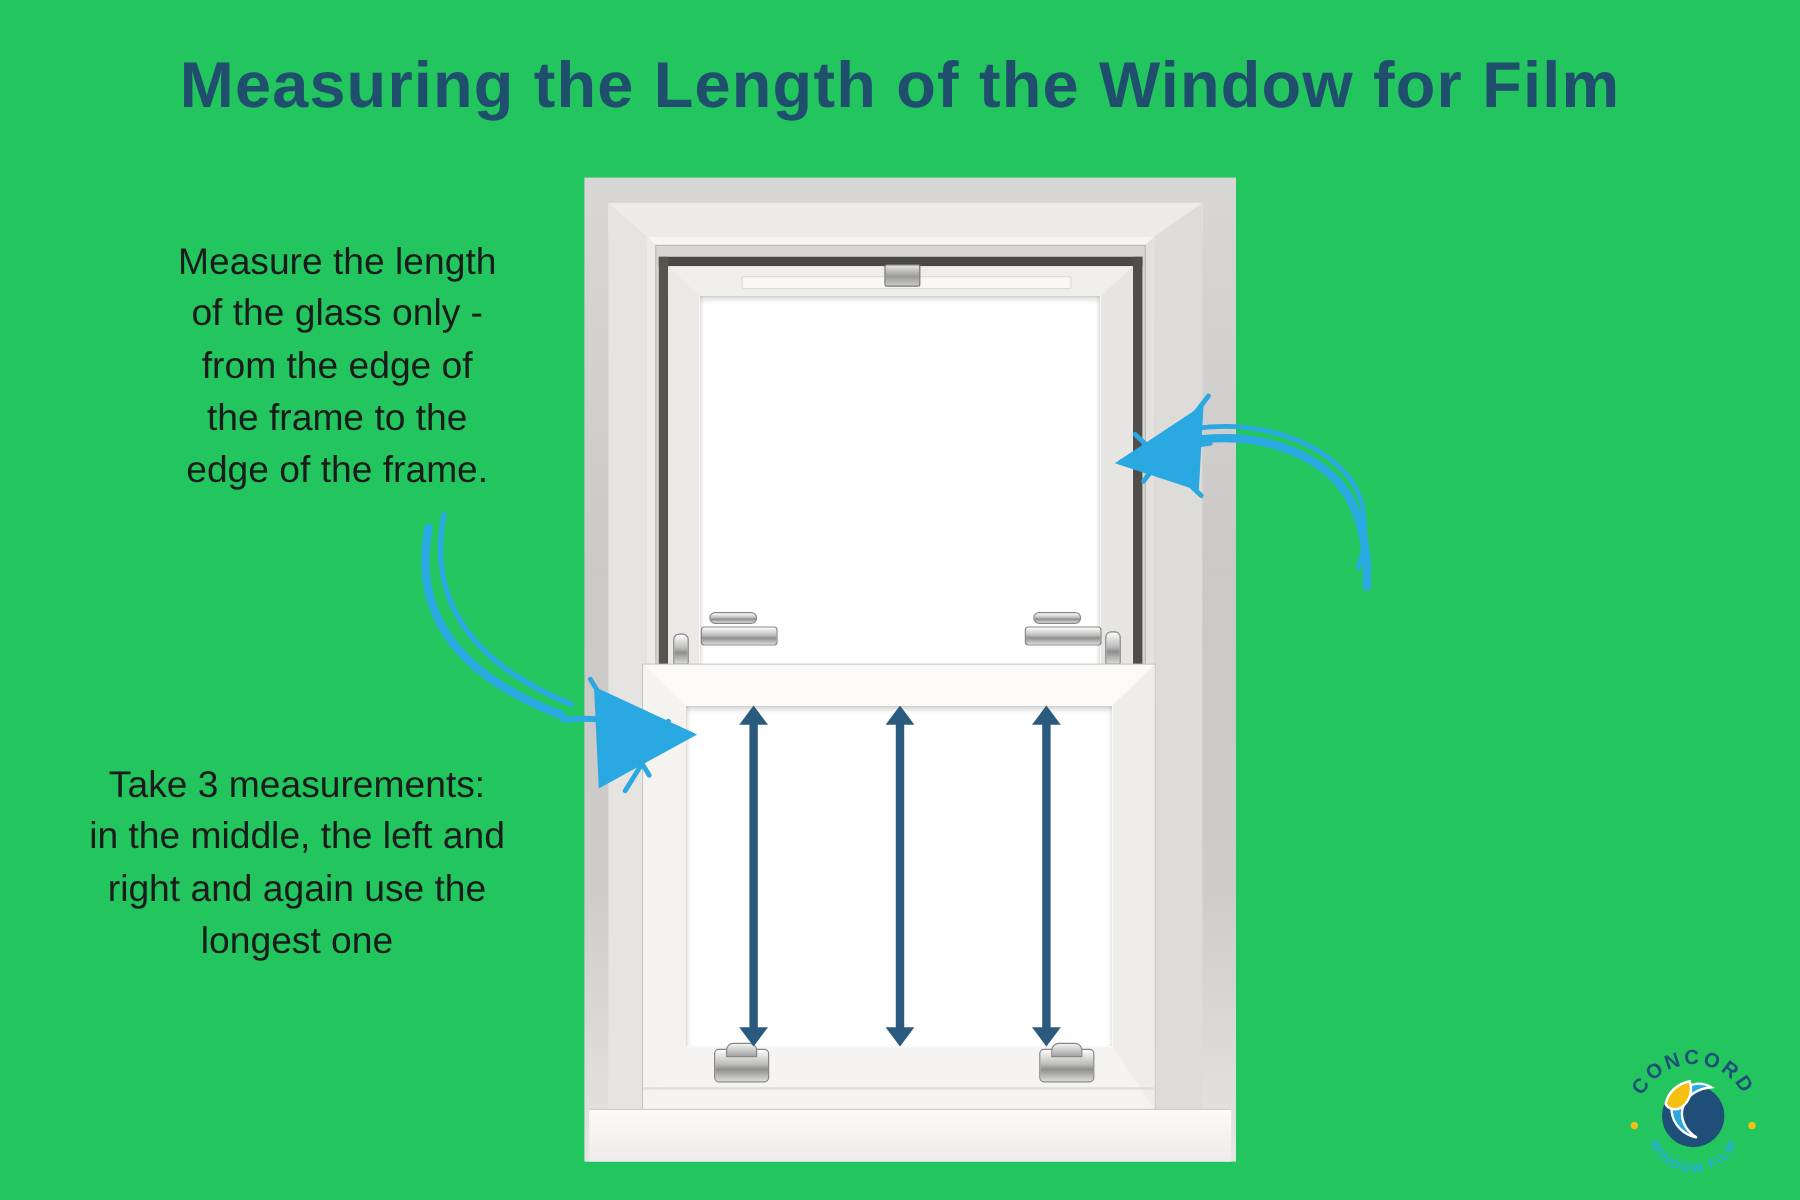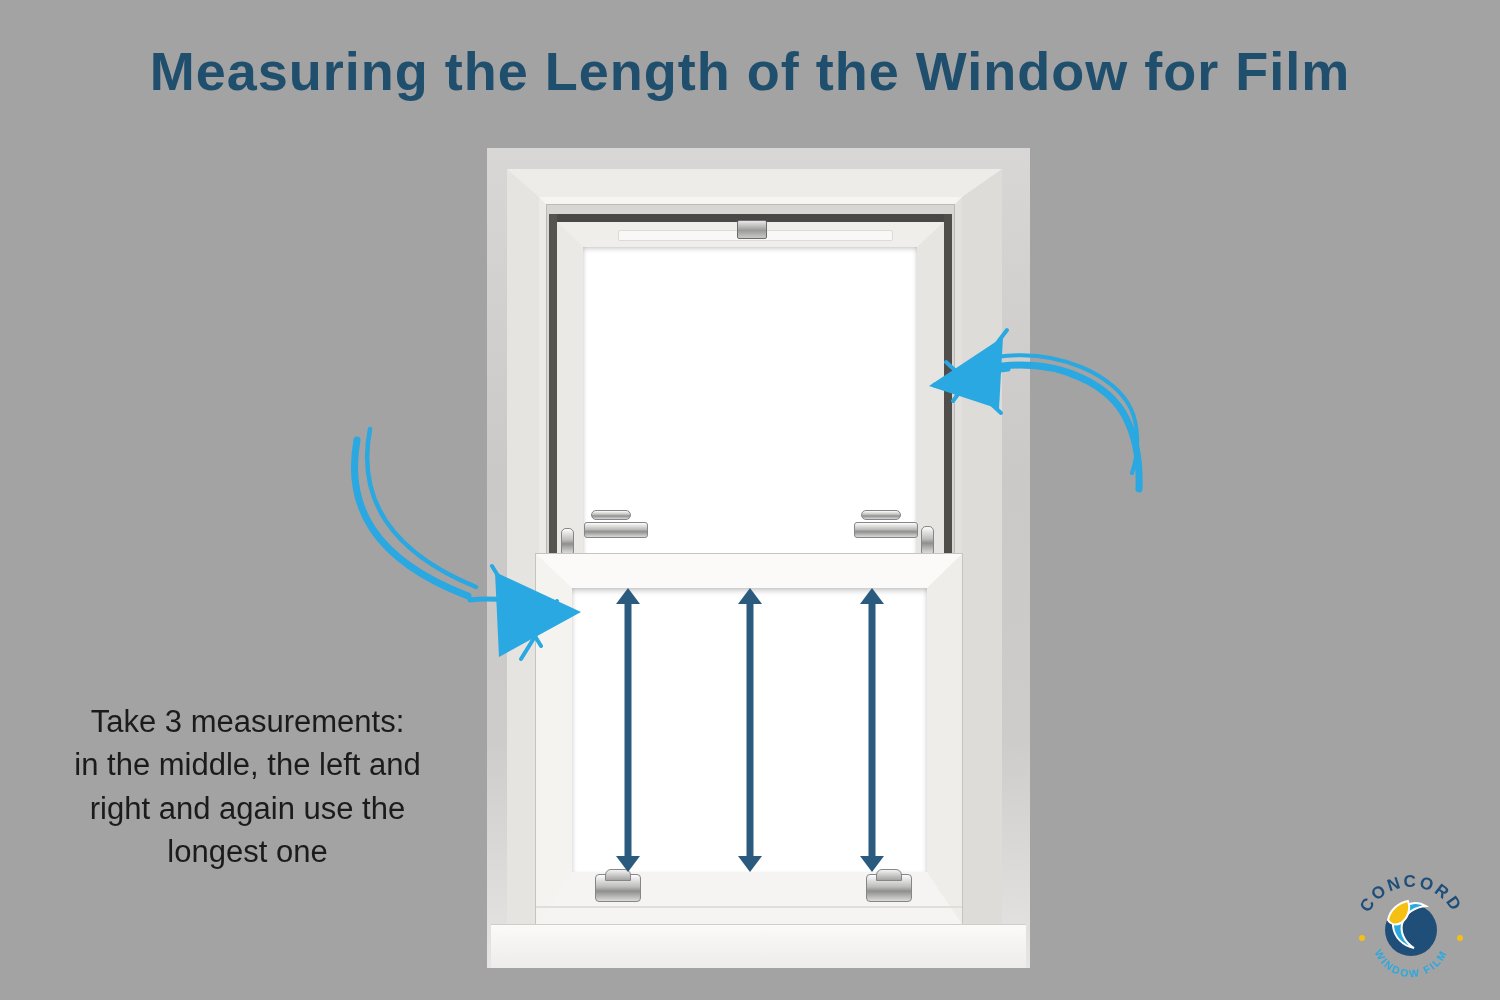--- a/index.html
+++ b/index.html
@@ -1,29 +1,29 @@
 <!DOCTYPE html>
 <html><head>
 <meta charset="utf-8">
 <style>
   html,body { margin:0; padding:0; background:#ffffff; }
   .canvas {
     position:relative; width:1500px; height:1000px; overflow:hidden;
-    background:#a3a3a3; font-family:"Liberation Sans", sans-serif;
+    background:#22c55e; font-family:"Liberation Sans", sans-serif;
   }
   .title {
     position:absolute; left:0; top:40px; width:1500px; text-align:center;
     font-size:54px; font-weight:bold; letter-spacing:1px; color:#204F6E;
   }
   .note {
     position:absolute; color:#1b1b1b; font-size:31px; line-height:1.40;
     text-align:center; white-space:pre-line;
   }
   .note-left-top   { left:95px;  top:196px; width:372px; }
-  .note-left-bottom{ left:40px;  top:700px; width:415px; }
+  .note-left-bottom{ left:40px;  top:632px; width:415px; }
   .note-right      { left:1052px;top:503px; width:420px; }
 
   
   .photo {
     position:absolute; left:487px; top:148px; width:543px; height:820px;
     background:linear-gradient(180deg,#d9d7d5 0%,#cbc9c7 40%,#cecccA 72%,#e6e5e3 100%);
   }
   .photo * { position:absolute; box-sizing:border-box; }
   .casing1 {
     left:20px; top:21px; width:495px; height:781px; background:transparent;
@@ -88,20 +88,25 @@
   .logo { position:absolute; left:1351px; top:852px; width:120px; height:134px; }
   .logo text { font-family:"Liberation Sans", sans-serif; font-weight:bold; }
 </style>
 </head>
 <body>
 
 <div class="canvas">
 
   <div class="title">Measuring the Length of the Window for Film</div>
 
+  <div class="note note-left-top">Measure the length
+of the glass only -
+from the edge of
+the frame to the
+edge of the frame.</div>
   <div class="note note-left-bottom">Take 3 measurements:
 in the middle, the left and
 right and again use the
 longest one</div>
 
   <div class="photo">
     <div class="casing1"></div>
     <div class="casing2"></div>
     <div class="frame-outer"></div>
     <div class="channel-top"></div>

